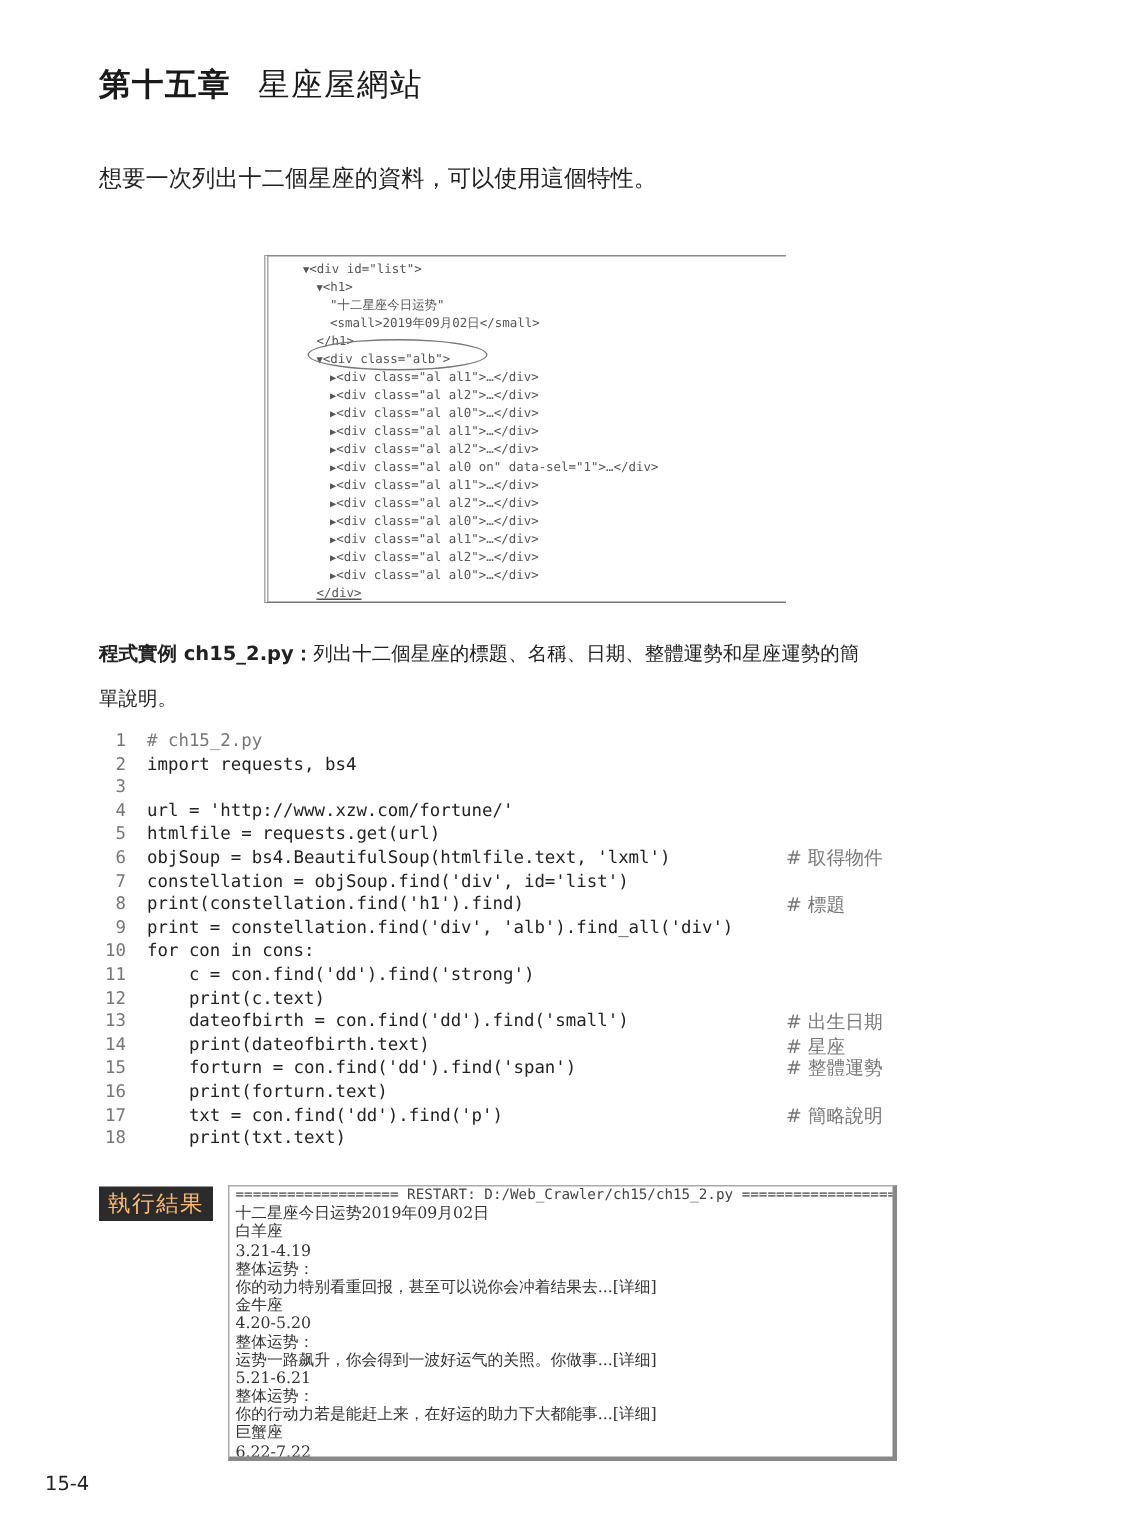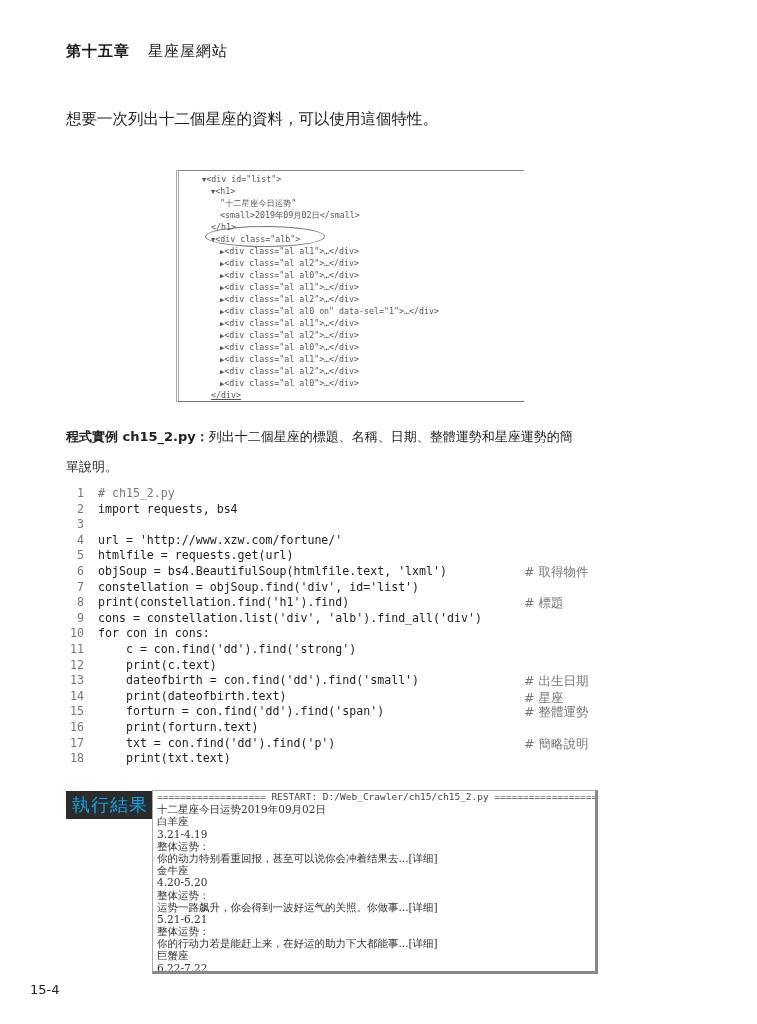--- a/index.html
+++ b/index.html
@@ -1,32 +1,32 @@
 <!DOCTYPE html>
 <html><head>
   <meta charset="utf-8">
   <style>
     html, body { margin:0; padding:0; background:#ffffff; }
     body { width:757px; height:1024px; position:relative; overflow:hidden; color:#1a1a1a; font-family:"DejaVu Sans", sans-serif; }
-    .chapter { position:absolute; left:66px; top:42px; font-size:15px; font-weight:bold; letter-spacing:1px; }
+    .chapter { position:absolute; left:66px; top:42px; font-size:21px; font-weight:bold; letter-spacing:1px; }
     .chapter .sub { margin-left:18px; font-weight:normal; }
     .para { position:absolute; left:66px; top:104px; width:630px; font-size:15.5px; line-height:30px; color:#222; }
     .para .indent { display:inline-block; width:30px; }
     .devtools { position:absolute; left:176px; top:170px; width:345px; height:230px; border-top:1px solid #888; border-bottom:1px solid #777; border-left:3px double #aaa; background:#fff; font-family:"DejaVu Sans Mono", monospace; font-size:8.3px; color:#555; }
     .dt-line { position:absolute; white-space:pre; height:12px; line-height:12px; }
     .dt-tri { color:#555; font-size:7px; }
     .circle { position:absolute; left:205px; top:226px; width:118px; height:19px; border:1.5px solid #777; border-radius:50%; }
     .example { position:absolute; left:66px; top:422px; width:630px; font-size:13px; line-height:30px; color:#222; }
     .example b { font-weight:bold; }
     .code { position:absolute; left:66px; top:486px; font-family:"DejaVu Sans Mono", monospace; font-size:11.6px; color:#222; }
     .code-line { position:absolute; left:0; height:15.6px; line-height:15.6px; white-space:pre; width:560px; }
     .ln { display:inline-block; width:18px; text-align:right; color:#777; margin-right:14px; }
     .cmt { color:#777; }
     .comment-cn { position:absolute; left:524px; font-family:"DejaVu Sans", sans-serif; font-size:12.5px; color:#777; white-space:pre; }
-    .result-label { position:absolute; left:66px; top:791px; background:#2b2b2b; color:#0ea5e9; font-size:18px; padding:2px 6px; letter-spacing:1px; }
+    .result-label { position:absolute; left:66px; top:791px; background:#2b2b2b; color:#fdba74; font-size:15px; padding:2px 6px; letter-spacing:1px; }
     .output { position:absolute; left:152px; top:790px; width:442px; height:180px; border:1px solid #aaa; border-right:3px solid #888; border-bottom:3px solid #888; background:#fff; overflow:hidden; font-family:"DejaVu Serif", serif; font-size:10.5px; color:#333; }
     .out-line { height:12.2px; line-height:12.2px; white-space:pre; padding-left:4px; }
     .out-restart { font-family:"DejaVu Sans Mono", monospace; font-size:9.5px; color:#444; }
     .pagenum { position:absolute; left:30px; top:982px; font-size:13px; color:#222; }
   </style>
 </head>
 <body>
 
 <div class="chapter">
   <span>第十五章</span><span class="sub">星座屋網站</span>
@@ -68,21 +68,21 @@
     <div class="code-line" style="top: 0px;"><span class="ln">1</span><span class="cmt"># ch15_2.py</span></div>
     <div class="code-line" style="top: 15.6px;"><span class="ln">2</span><span>import requests, bs4</span></div>
     <div class="code-line" style="top: 31.2px;"><span class="ln">3</span><span></span></div>
     <div class="code-line" style="top: 46.8px;"><span class="ln">4</span><span>url = 'http://www.xzw.com/fortune/'</span></div>
     <div class="code-line" style="top: 62.4px;"><span class="ln">5</span><span>htmlfile = requests.get(url)</span></div>
     <div class="code-line" style="top: 78px;"><span class="ln">6</span><span>objSoup = bs4.BeautifulSoup(htmlfile.text, 'lxml')</span></div>
     <span class="comment-cn" style="top: 78px; left: 458px;"># 取得物件</span>
     <div class="code-line" style="top: 93.6px;"><span class="ln">7</span><span>constellation = objSoup.find('div', id='list')</span></div>
     <div class="code-line" style="top: 109.2px;"><span class="ln">8</span><span>print(constellation.find('h1').find)</span></div>
     <span class="comment-cn" style="top: 109.2px; left: 458px;"># 標題</span>
-    <div class="code-line" style="top: 124.8px;"><span class="ln">9</span><span>cons = constellation.list('div', 'alb').find_all('div')</span></div>
+    <div class="code-line" style="top: 124.8px;"><span class="ln">9</span><span>print = constellation.find('div', 'alb').find_all('div')</span></div>
     <div class="code-line" style="top: 140.4px;"><span class="ln">10</span><span>for con in cons:</span></div>
     <div class="code-line" style="top: 156px;"><span class="ln">11</span><span>    c = con.find('dd').find('strong')</span></div>
     <span class="comment-cn" style="top: 156px; left: 458px; margin-top: 48px;"># 星座</span>
     <div class="code-line" style="top: 171.6px;"><span class="ln">12</span><span>    print(c.text)</span></div>
     <div class="code-line" style="top: 187.2px;"><span class="ln">13</span><span>    dateofbirth = con.find('dd').find('small')</span></div>
     <span class="comment-cn" style="top: 187.2px; left: 458px;"># 出生日期</span>
     <div class="code-line" style="top: 202.8px;"><span class="ln">14</span><span>    print(dateofbirth.text)</span></div>
     <div class="code-line" style="top: 218.4px;"><span class="ln">15</span><span>    forturn = con.find('dd').find('span')</span></div>
     <span class="comment-cn" style="top: 218.4px; left: 458px;"># 整體運勢</span>
     <div class="code-line" style="top: 234px;"><span class="ln">16</span><span>    print(forturn.text)</span></div>

